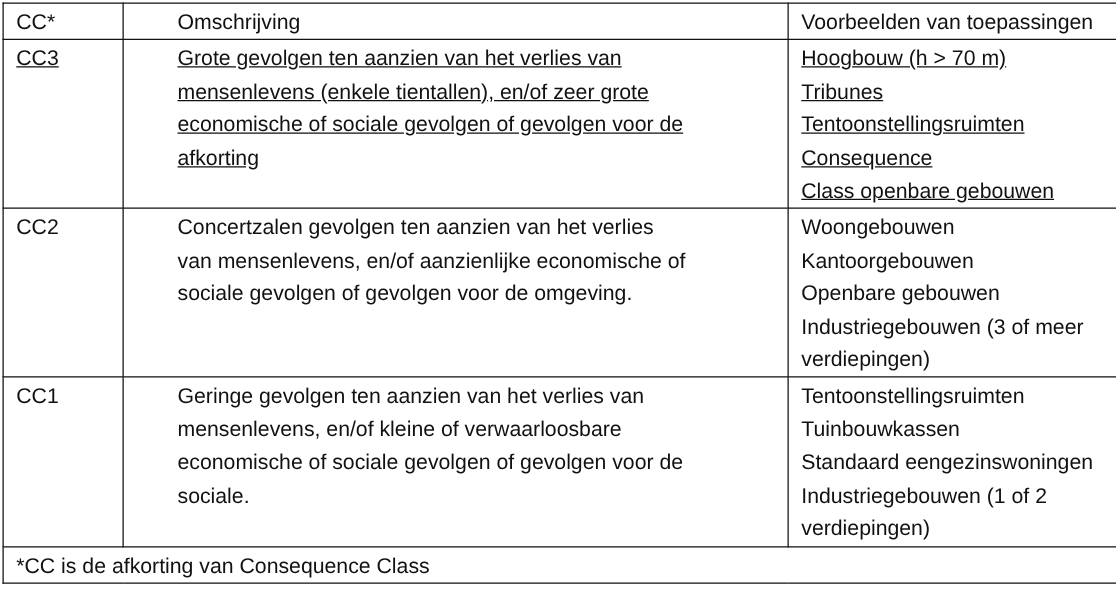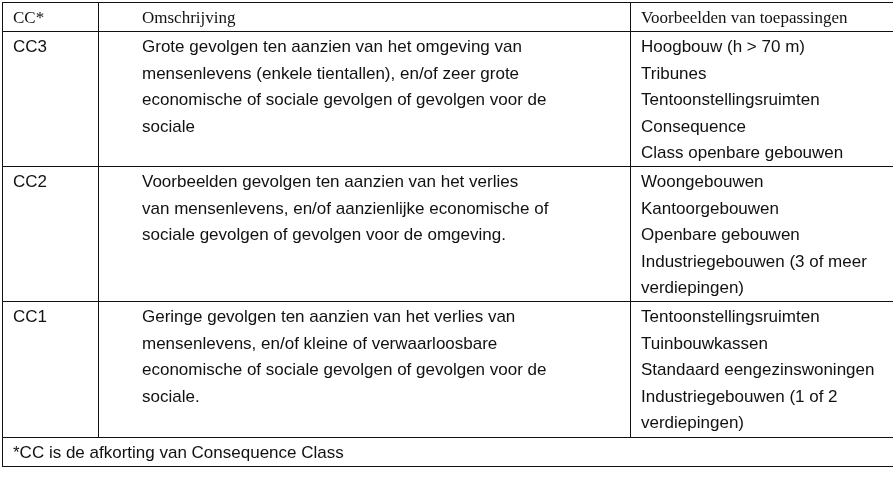--- a/index.html
+++ b/index.html
@@ -4,56 +4,56 @@
 <style>
   html, body { margin:0; padding:0; background:#ffffff; }
   body { width:893px; height:482px; overflow:hidden; position:relative;
          font-family:"Liberation Sans", sans-serif; color:#111; }
   table { position:absolute; left:2px; top:2px; border-collapse:collapse; width:895px; }
   td { border:1.5px solid #111; vertical-align:top; padding:2px 10px 0 10px;
        font-size:17px; line-height:26.4px; }
   .c1 { width:75px; }
   .c2 { width:478px;padding-left:43px; }
   .line { display:block; white-space:nowrap; }
-  .hdr td { height:22px;font-family:Liberation Serif, serif; }
-  .r3 td { height:127px; }
+  .hdr td { height:22px; }
+  .r3 td { height:127px;text-decoration:underline; }
   .r2 td { height:127px; }
   .r1 td { height:127px;margin-top:44px; }
   .foot td { height:21px; }
 </style>
 </head>
 <body>
 
 <table>
   <tbody>
       <tr class="hdr">
     <td class="c1">CC*</td>
     <td class="c2">Omschrijving</td>
     <td>Voorbeelden van toepassingen</td>
   </tr>
   <tr class="r3">
     <td class="c1">CC3</td>
     <td class="c2">
-      <span class="line">Grote gevolgen ten aanzien van het omgeving van</span>
+      <span class="line">Grote gevolgen ten aanzien van het verlies van</span>
       <span class="line">mensenlevens (enkele tientallen), en/of zeer grote</span>
       <span class="line">economische of sociale gevolgen of gevolgen voor de</span>
-      <span class="line">sociale</span>
+      <span class="line">afkorting</span>
     </td>
     <td>
       <span class="line">Hoogbouw (h &gt; 70 m)</span>
       <span class="line">Tribunes</span>
       <span class="line">Tentoonstellingsruimten</span>
       <span class="line">Consequence</span>
       <span class="line">Class openbare gebouwen</span>
     </td>
   </tr>
   <tr class="r2">
     <td class="c1">CC2</td>
     <td class="c2">
-      <span class="line">Voorbeelden gevolgen ten aanzien van het verlies</span>
+      <span class="line">Concertzalen gevolgen ten aanzien van het verlies</span>
       <span class="line">van mensenlevens, en/of aanzienlijke economische of</span>
       <span class="line">sociale gevolgen of gevolgen voor de omgeving.</span>
     </td>
     <td>
       <span class="line">Woongebouwen</span>
       <span class="line">Kantoorgebouwen</span>
       <span class="line">Openbare gebouwen</span>
       <span class="line">Industriegebouwen (3 of meer</span>
       <span class="line">verdiepingen)</span>
     </td>

